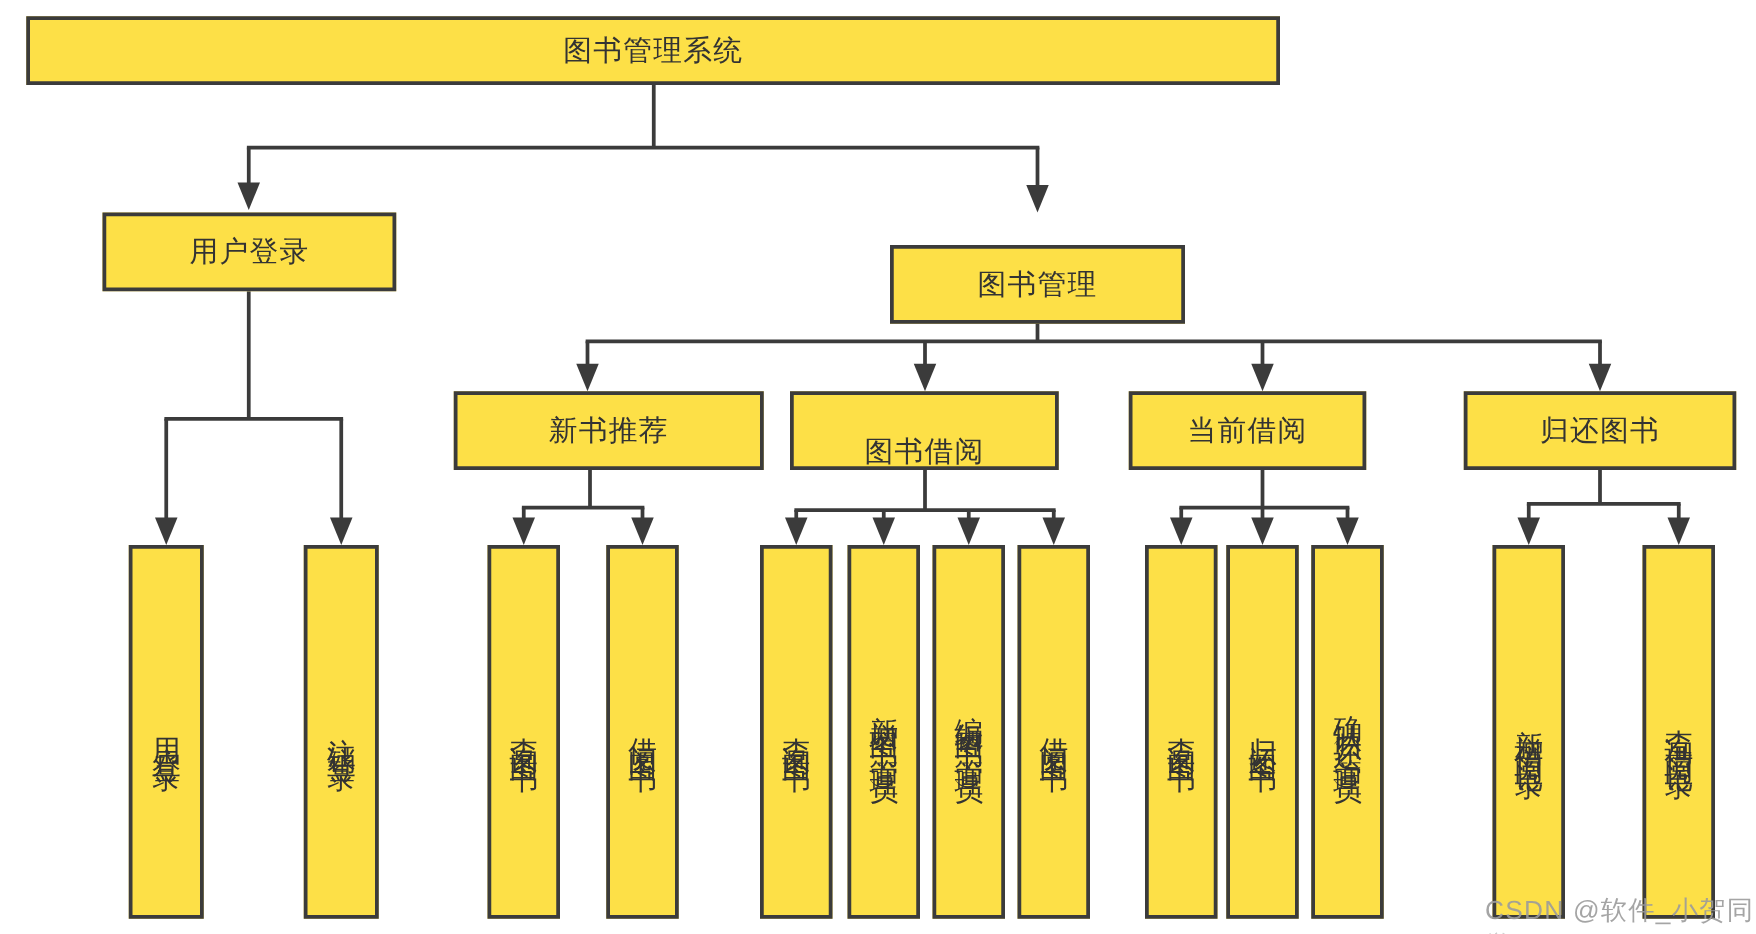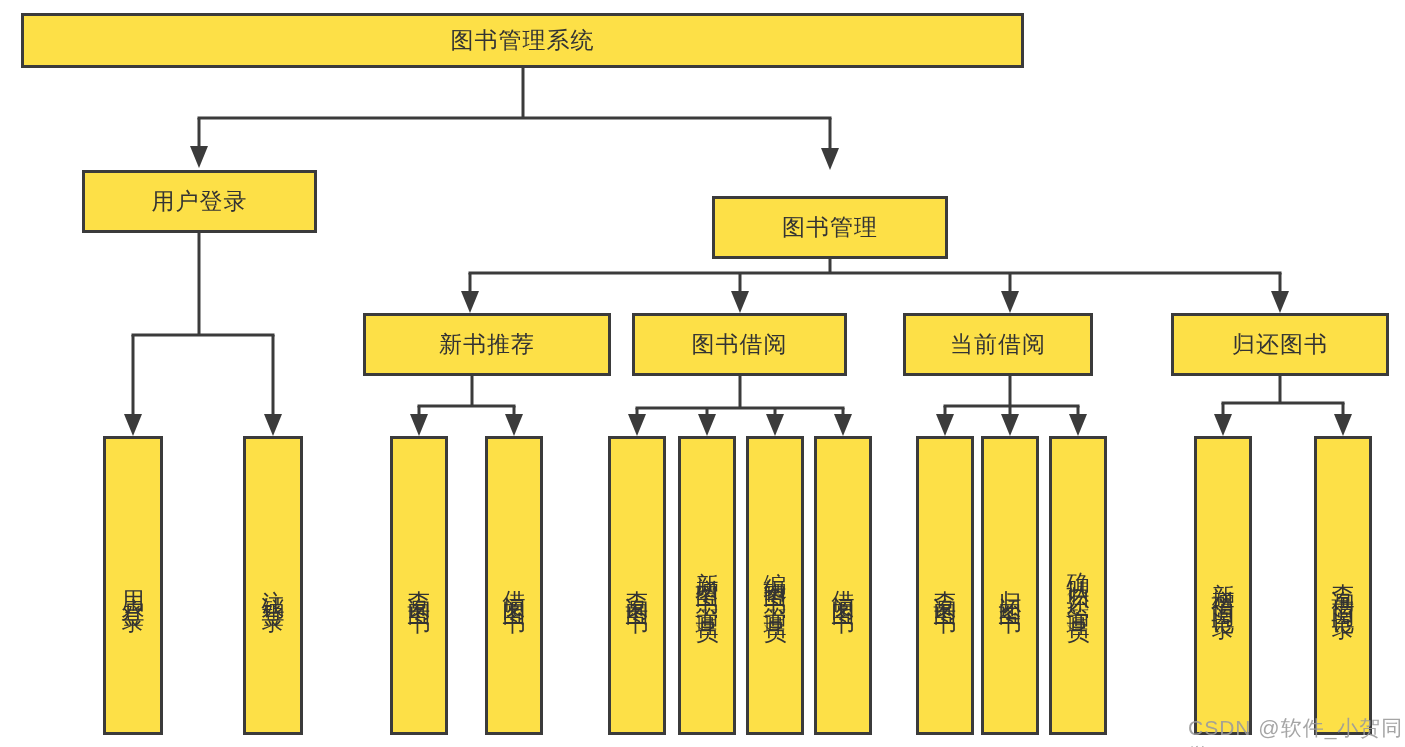--- a/index.html
+++ b/index.html
@@ -124,21 +124,21 @@
   <div class="node h" style="left:82px; top:170px; width:235px; height:63px;">
     <span>用户登录</span>
   </div>
   <div class="node h" style="left:712px; top:170px; width:236px; height:63px;margin-top:26px;">
     <span>图书管理</span>
   </div>
 
   <div class="node h" style="left:363px; top:313px; width:248px; height:63px;">
     <span>新书推荐</span>
   </div>
-  <div class="node h" style="left:632px; top:313px; width:215px; height:63px;">
+  <div class="node h" style="left:632px; top:313px; width:215px; height:63px;align-items:flex-end;">
     <span>图书借阅</span>
   </div>
   <div class="node h" style="left:903px; top:313px; width:190px; height:63px;">
     <span>当前借阅</span>
   </div>
   <div class="node h" style="left:1171px; top:313px; width:218px; height:63px;">
     <span>归还图书</span>
   </div>
 
   <div class="node v" style="left:103px; top:436px; width:60px; height:299px;">

